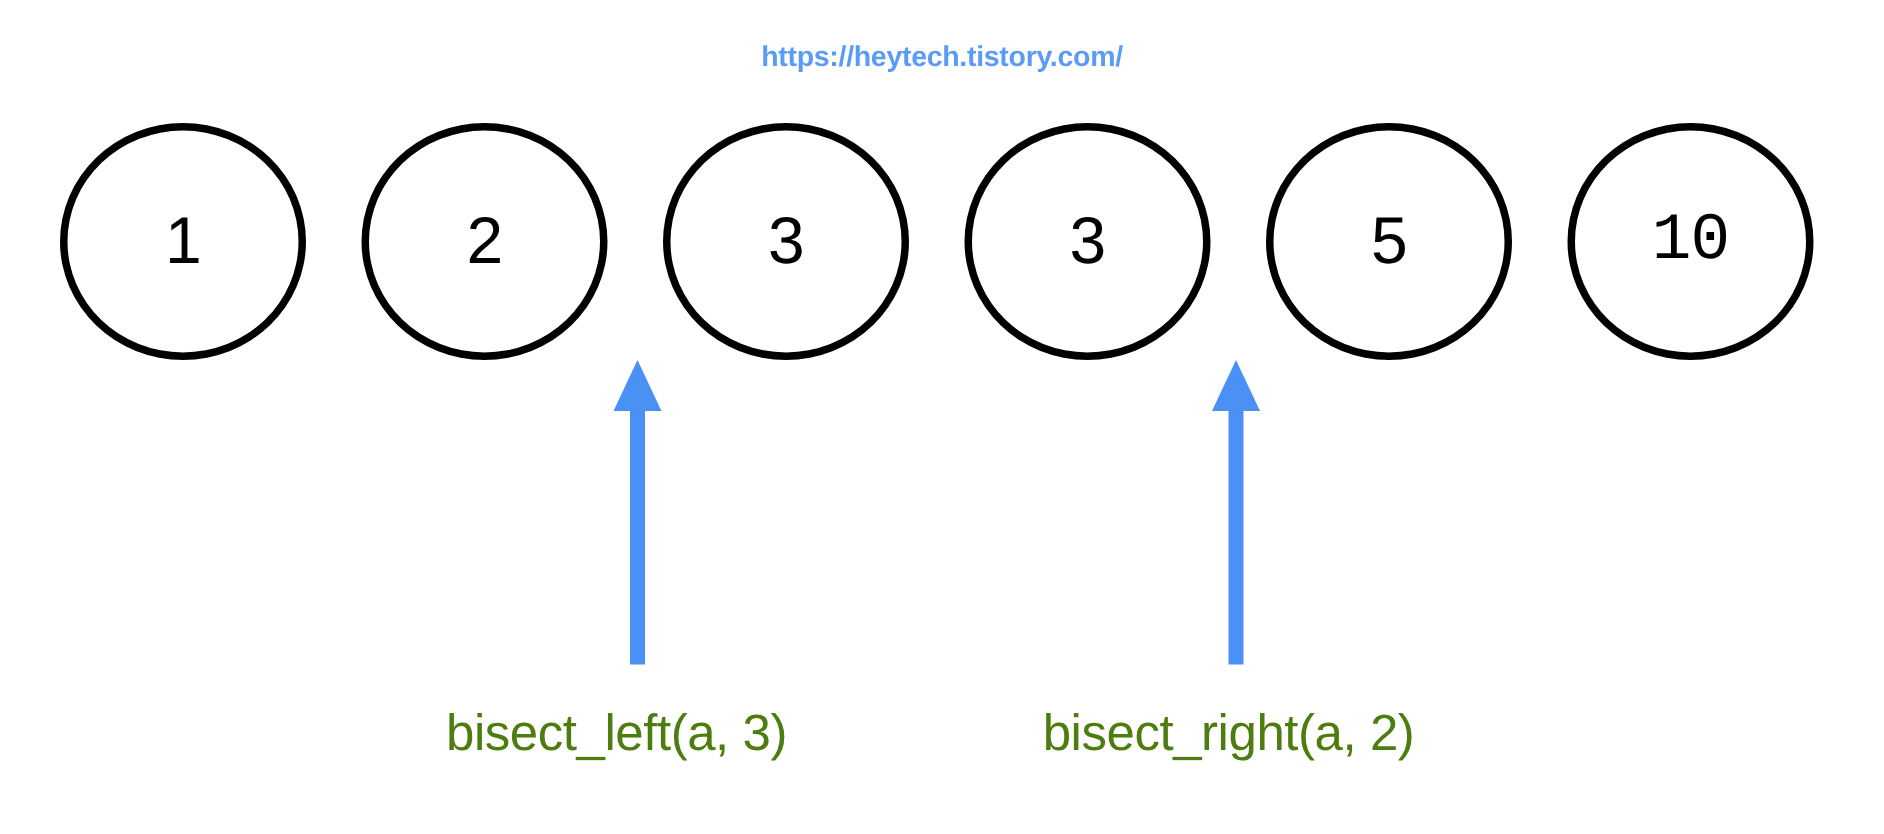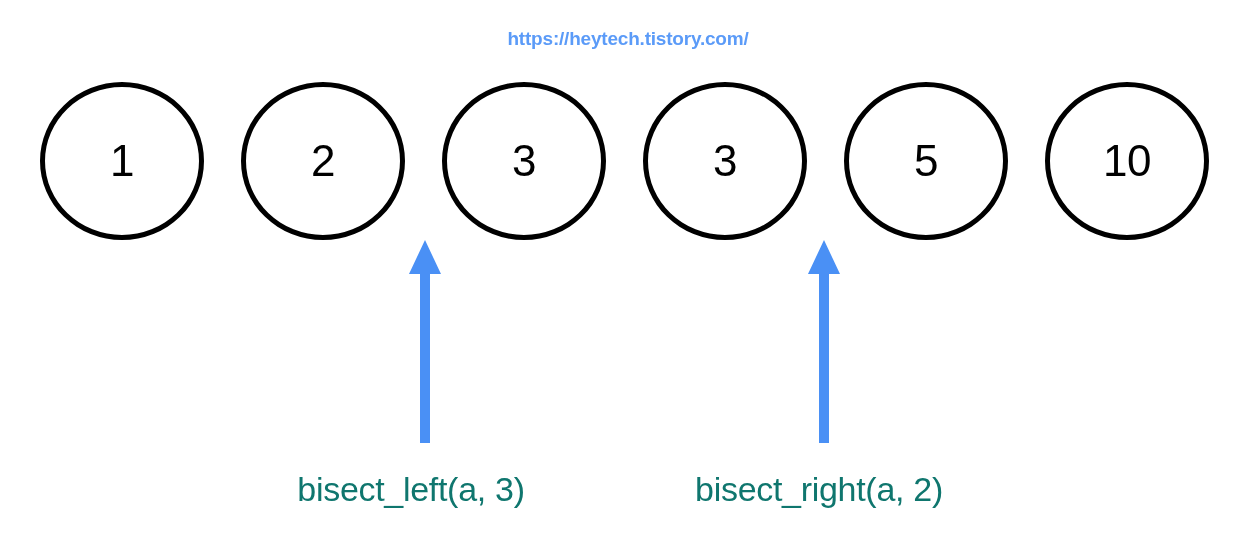--- a/index.html
+++ b/index.html
@@ -70,21 +70,21 @@
     width: 40px;
     height: 205px;
   }
   .arrow svg { display: block; }
 
   
   .caption {
     position: absolute;
     top: 470px;
     font-size: 34px;
-    color: #0f766e;
+    color: #4d7c0f;
     white-space: nowrap;
     letter-spacing: -0.3px;
     transform: translateX(-50%);
   }
 </style>
 </head>
 <body>
 
 <div id="canvas">
 
@@ -105,21 +105,21 @@
     </div>
 
     <div class="node" style="left:603px;">
       <span class="node-value">3</span>
     </div>
 
     <div class="node" style="left:804px;">
       <span class="node-value">5</span>
     </div>
 
-    <div class="node" style="left:1005px;">
+    <div class="node" style="left:1005px;font-family:Liberation Mono, monospace;">
       <span class="node-value">10</span>
     </div>
 
   </div>
 
   <div class="arrow" style="left:405px; top:240px;">
     <svg width="40" height="205" viewBox="0 0 40 205" xmlns="http://www.w3.org/2000/svg">
       <path d="M20 0 L36 34 L25 34 L25 203 L15 203 L15 34 L4 34 Z" fill="#4a90f5"></path>
     </svg>
   </div>

